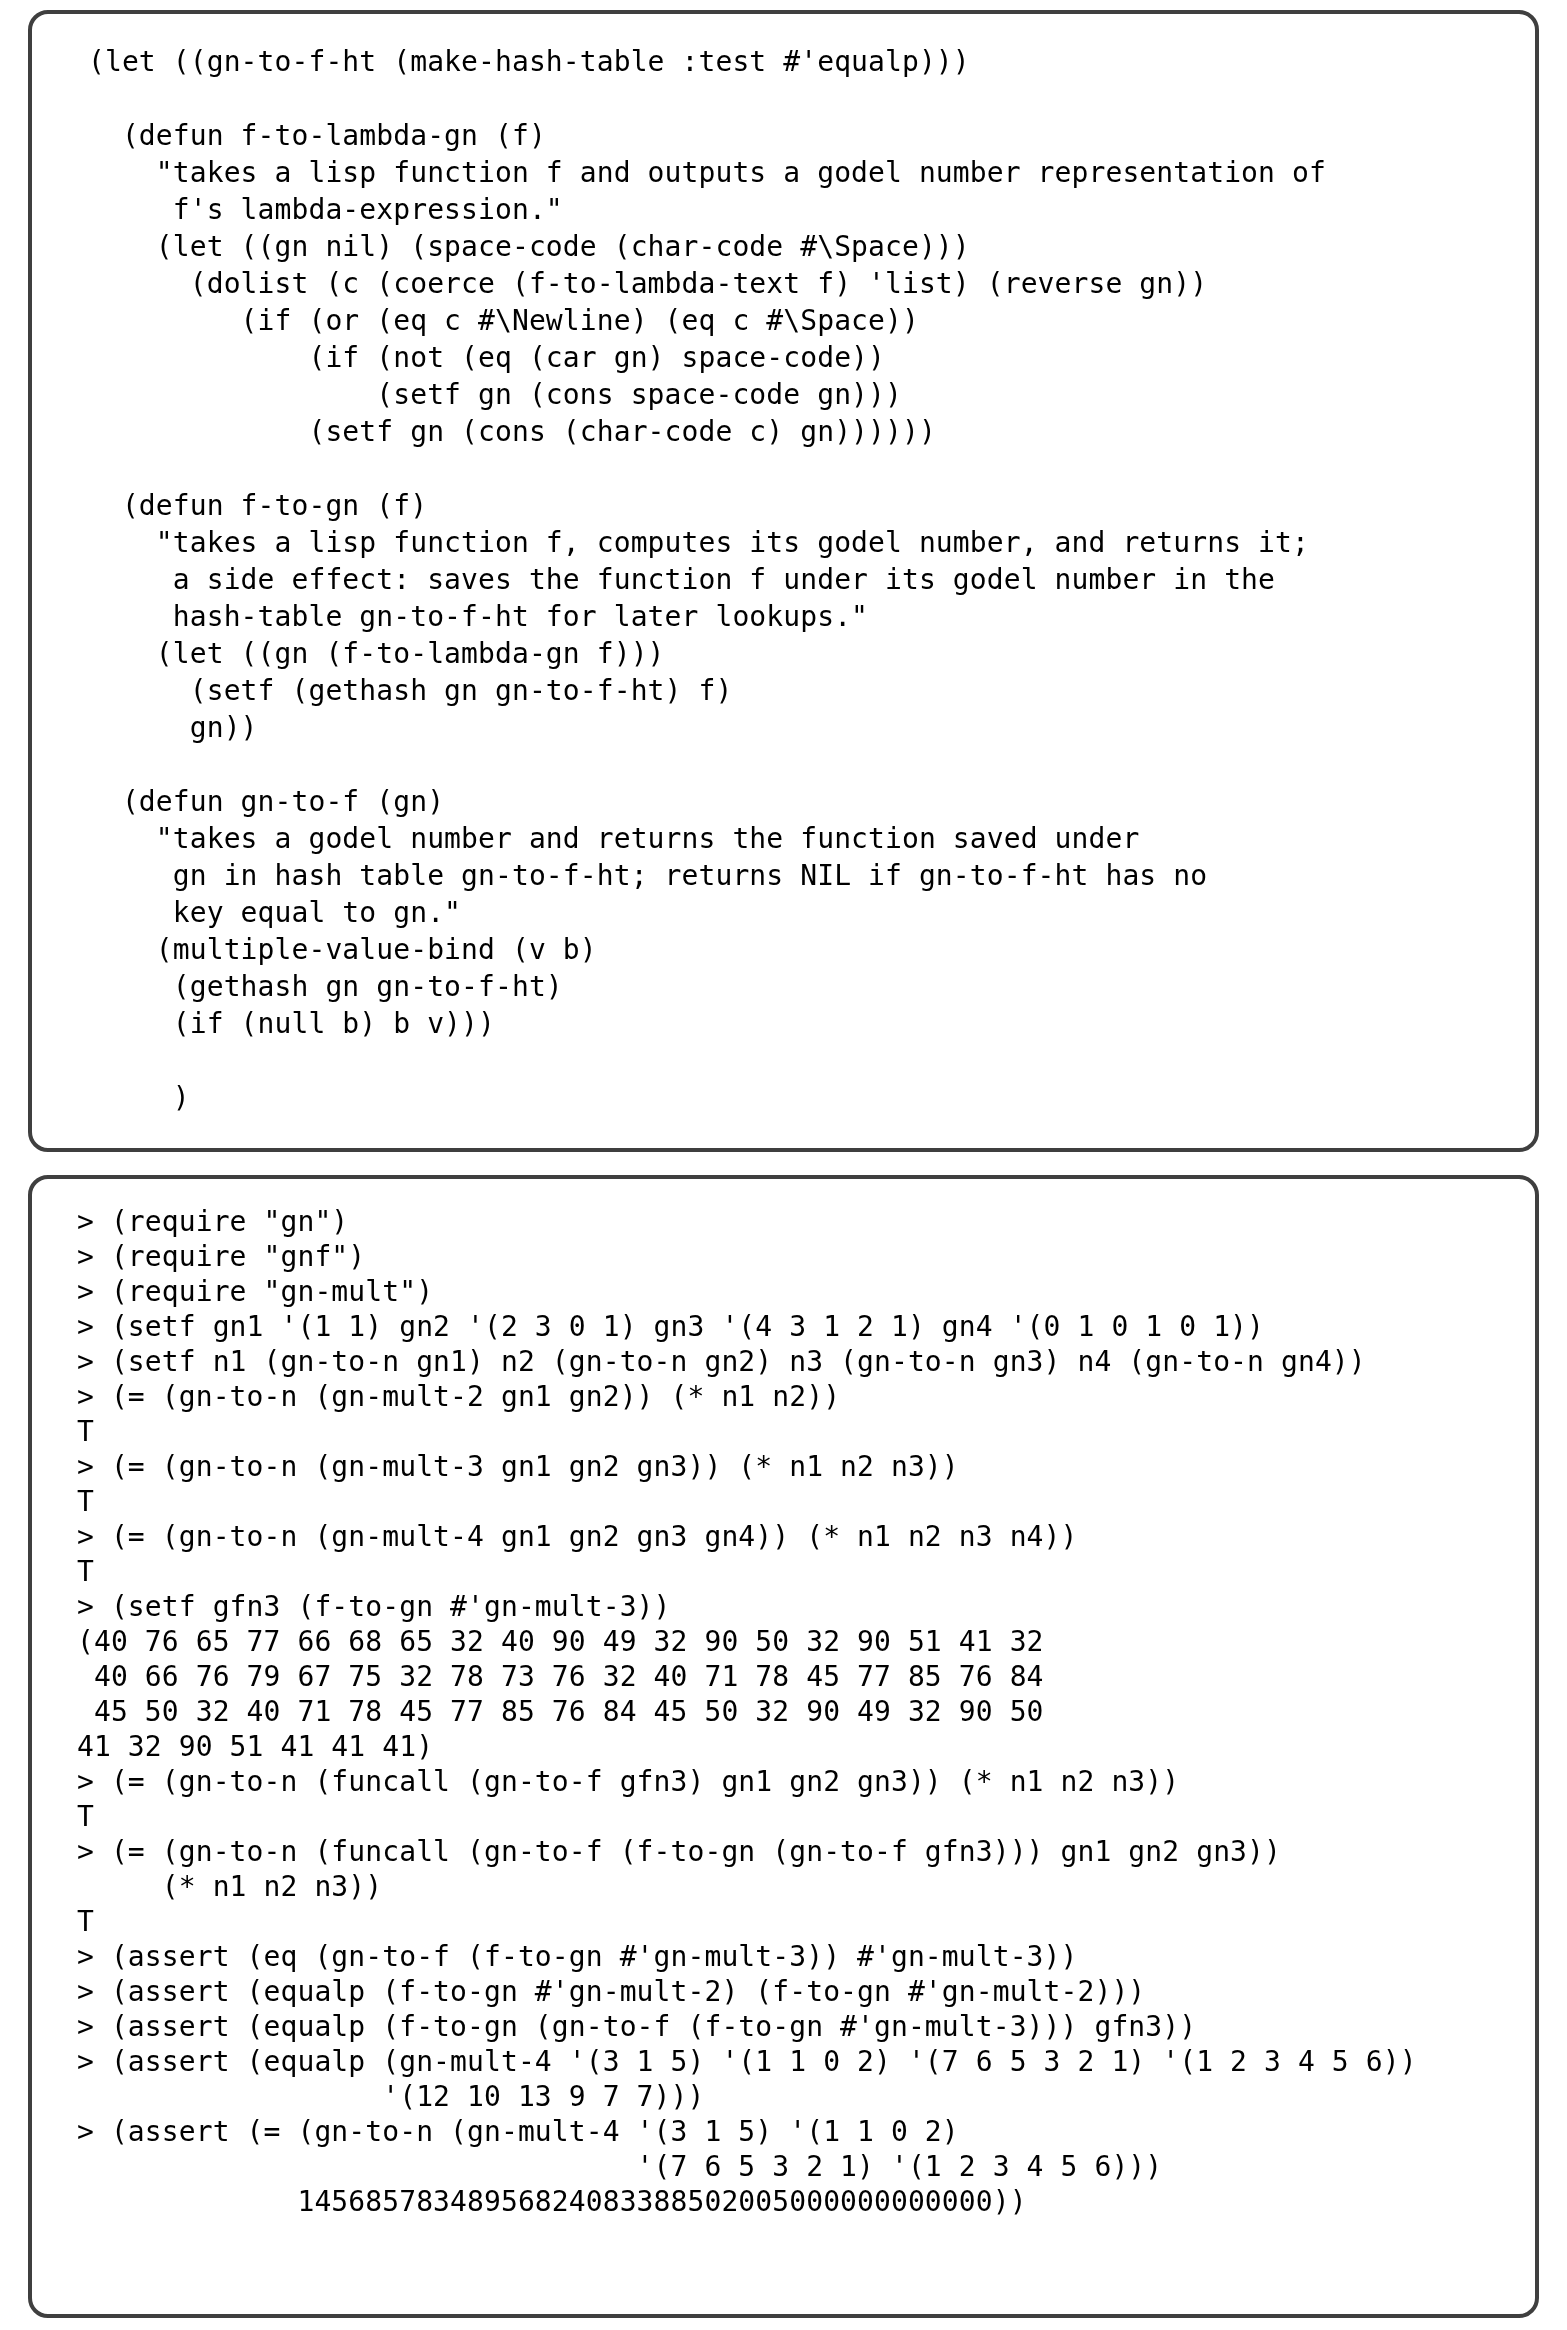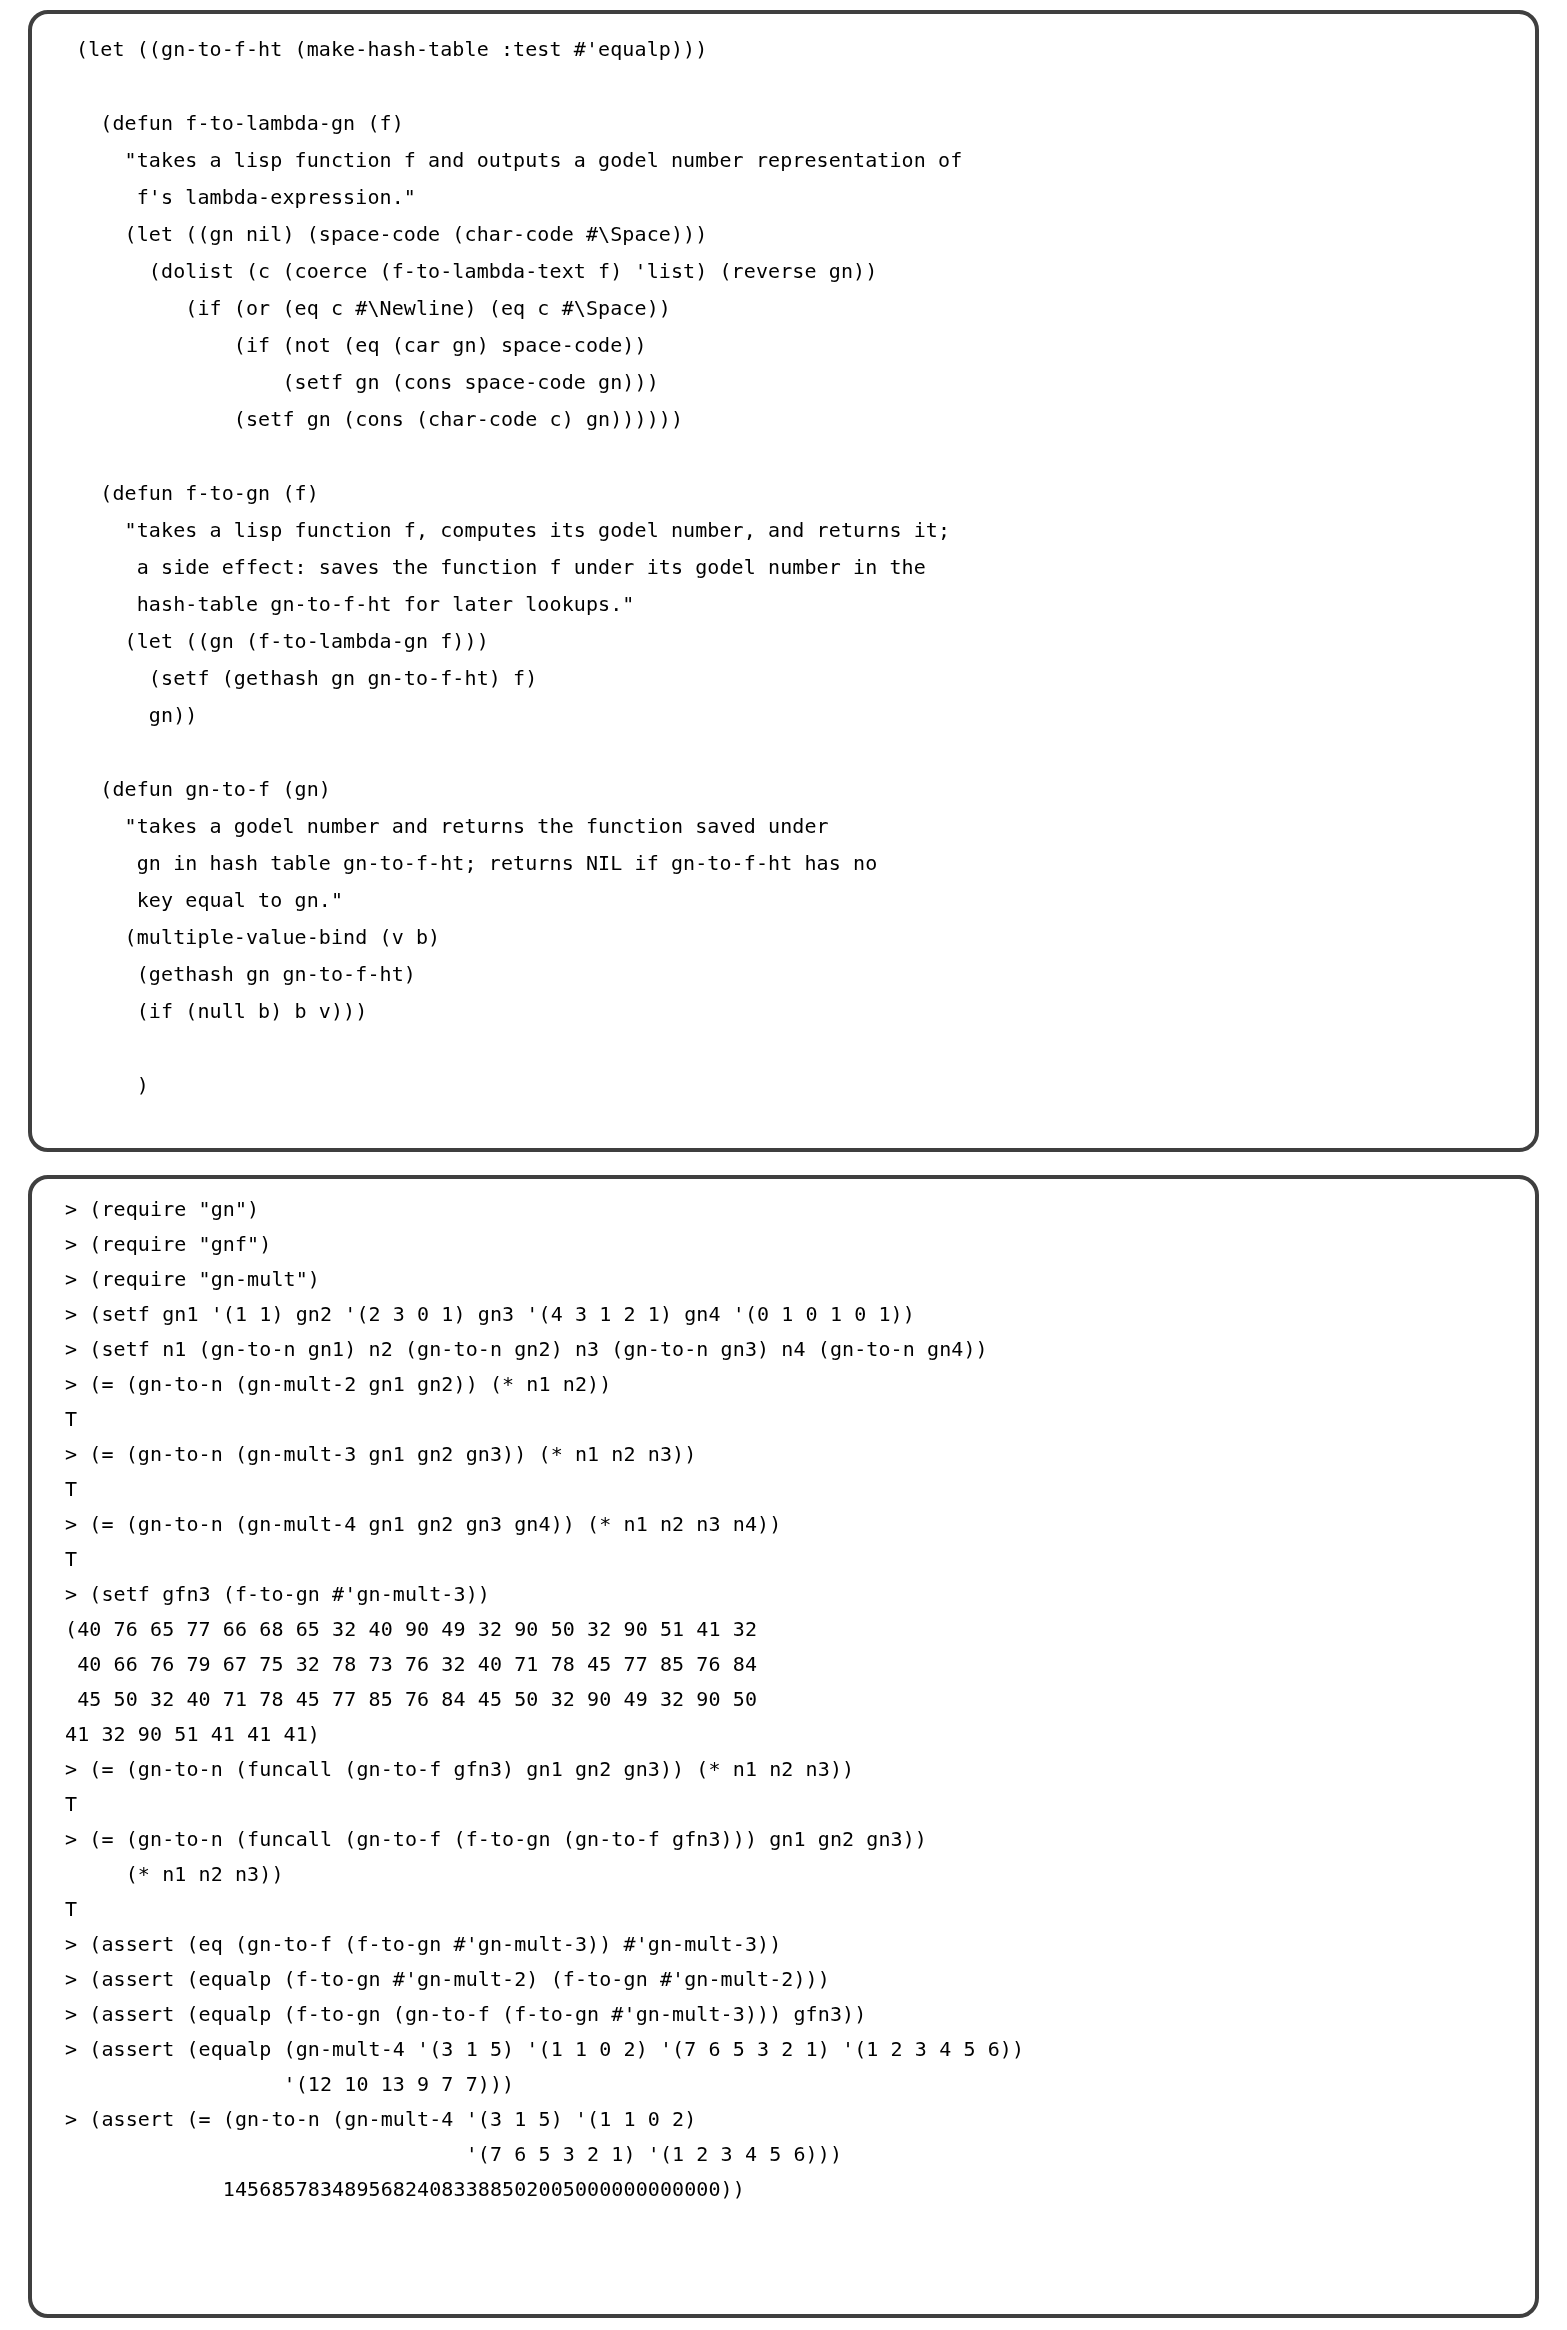--- a/index.html
+++ b/index.html
@@ -34,25 +34,25 @@
     width: 1511px;
     height: 1142px;
   }
   #repl-box {
     left: 28px;
     top: 1175px;
     width: 1511px;
     height: 1143px;
   }
   .code-body {
-    margin: 4px;
+    margin: 16px;
     padding: 0;
     white-space: pre;
     font-family: "DejaVu Sans Mono", "Liberation Mono", monospace;
-    font-size: 20px;
+    font-size: 28px;
     line-height: 37px;
     color: #000000;
     letter-spacing: 0.1px;
     font-weight: 400;
   }
   #listing-body {
     position: absolute;
     left: 40px;
     top: 13px;
   }

